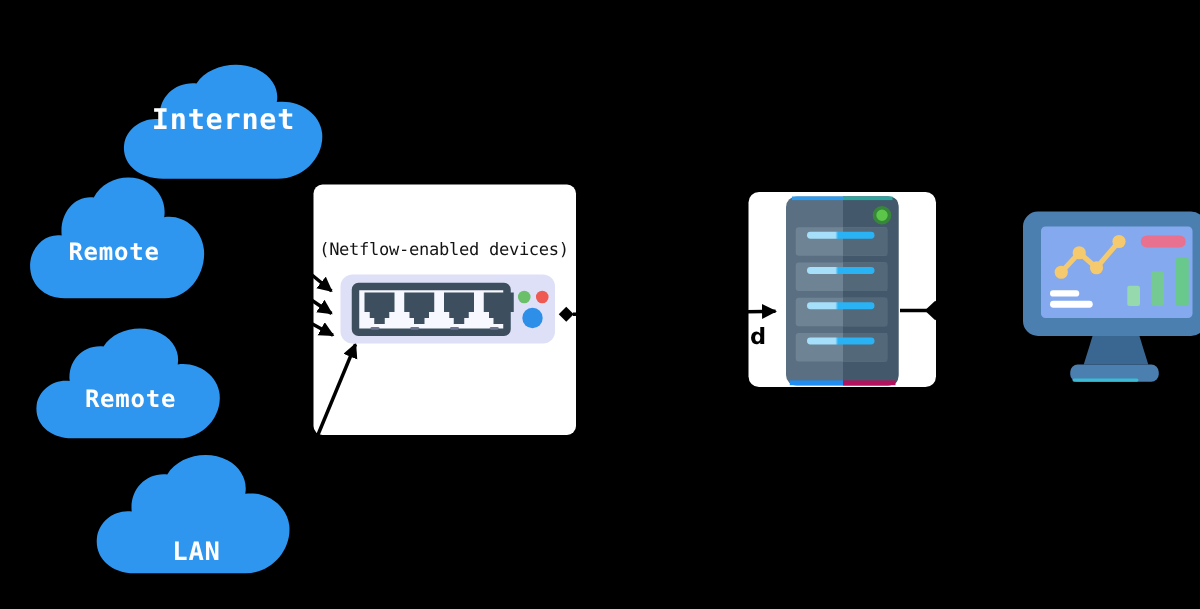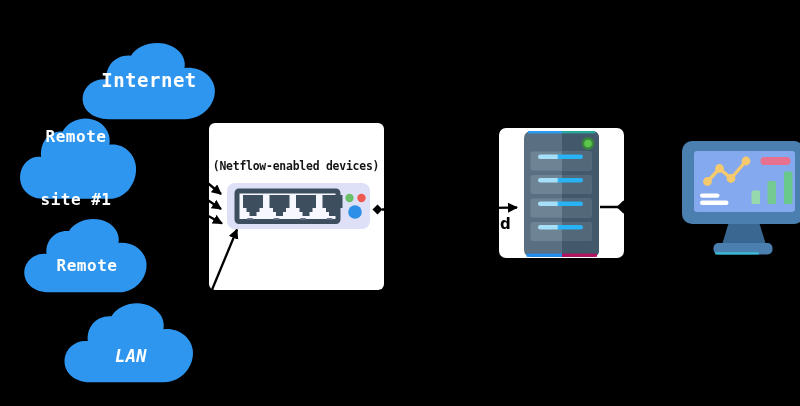--- a/index.html
+++ b/index.html
@@ -7,23 +7,23 @@
           font-family:"DejaVu Sans Mono", monospace;margin-left:12px;}
   .white-box{position:absolute;background:#ffffff;}
   #exporter-box{left:197px;top:123px;width:175px;height:167px;border-radius:6px;}
   #collector-box{left:487px;top:128px;width:125px;height:130px;border-radius:7px;}
   svg.layer{position:absolute;left:0;top:0;}
   .txt{position:absolute;transform:translate(-50%,-50%);text-align:center;white-space:pre;}
   .cloud-label{color:#ffffff;font-weight:600;letter-spacing:0.5px;}
   #lbl-internet{left:137px;top:80px;font-size:19px;}
   #lbl-remote1{left:64px;top:168px;font-size:16px;line-height:21px;}
   #lbl-remote2{left:75px;top:266px;font-size:16px;line-height:20px;}
-  #lbl-lan{left:119px;top:356px;font-size:17px;font-style:italic;}
+  #lbl-lan{left:119px;top:368px;font-size:17px;}
   #exporter-title{left:284px;top:150px;width:180px;font-size:19.5px;font-weight:600;color:#141414;}
-  #exporter-subtitle{left:284px;top:166px;width:186px;font-size:11.4px;font-weight:700;
+  #exporter-subtitle{left:284px;top:166px;width:186px;font-size:11.4px;font-weight:400;
                      letter-spacing:-0.2px;color:#141414;}
   #label-fragment{position:absolute;left:488px;top:215px;transform:none;
                   font-family:"DejaVu Sans", sans-serif;font-size:15px;font-weight:600;color:#000;}
 </style>
 </head>
 <body>
 
 <div class="canvas">
 
   <div class="white-box" id="exporter-box"></div>
@@ -133,21 +133,20 @@
         <rect x="755.5" y="181" width="8.5" height="23" rx="1.5" fill="#74ca92"></rect>
         <rect x="772" y="171.5" width="8.5" height="32.5" rx="1.5" fill="#69c88c"></rect>
       </g>
     </g>
   </svg>
 
   <div class="txt cloud-label" id="lbl-internet">Internet</div>
 
   <div class="txt cloud-label" id="lbl-remote1">
     <div>Remote</div>
-    <div>site #1</div>
   </div>
 
   <div class="txt cloud-label" id="lbl-remote2">
     <div>Remote</div>
   </div>
 
   <div class="txt cloud-label" id="lbl-lan">LAN</div>
 
   <div class="txt" id="exporter-subtitle">(Netflow-enabled devices)</div>
 

